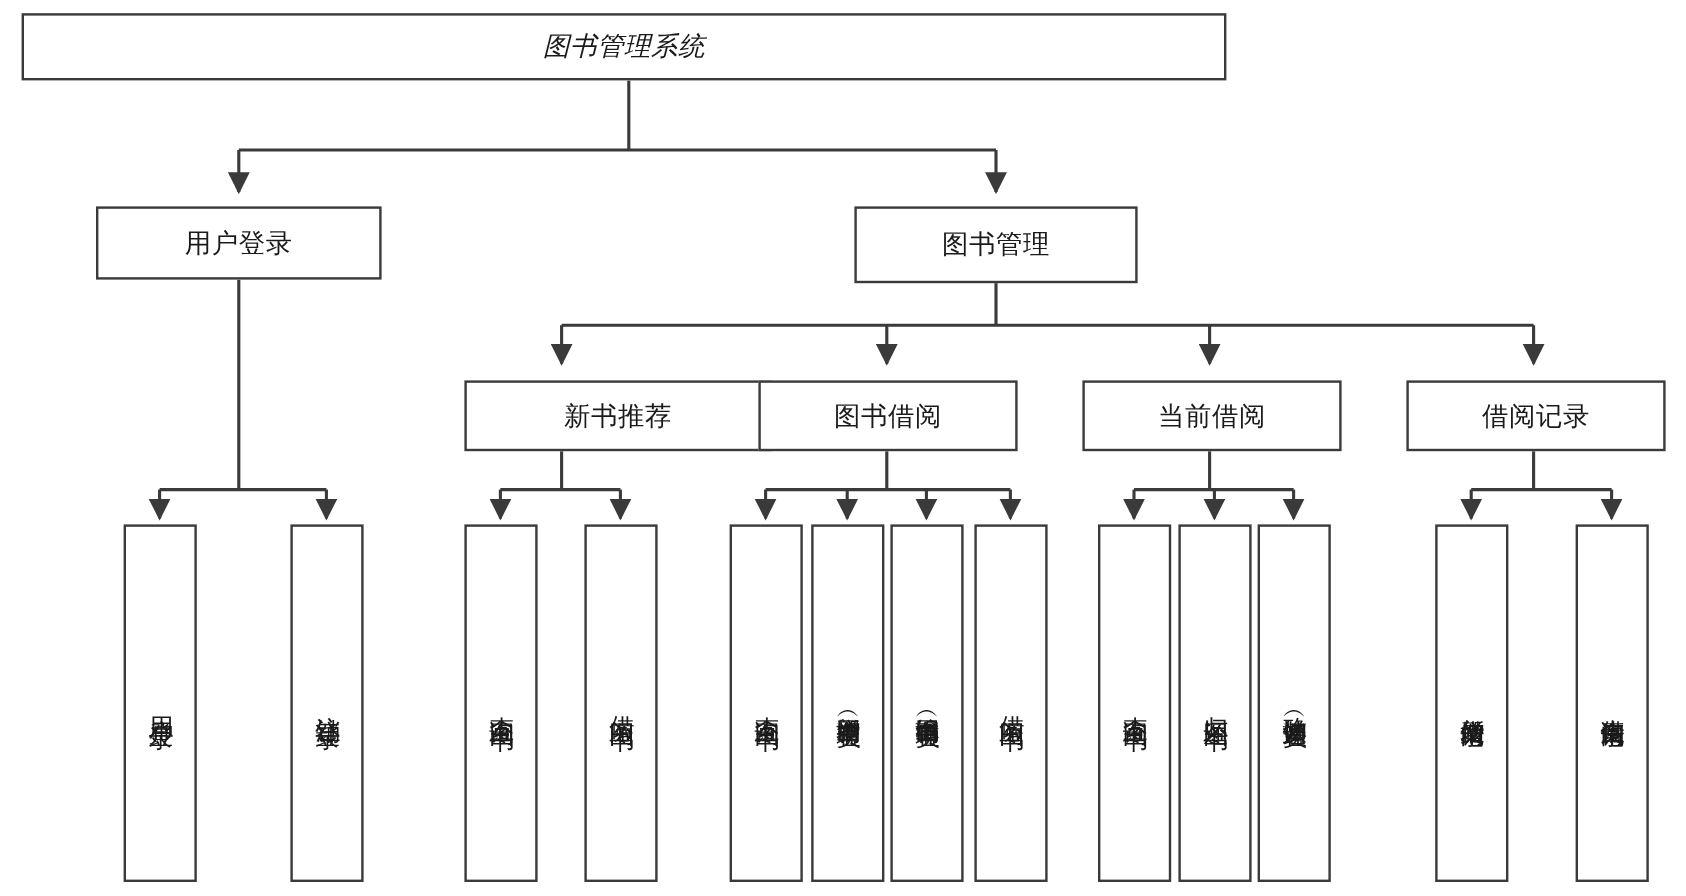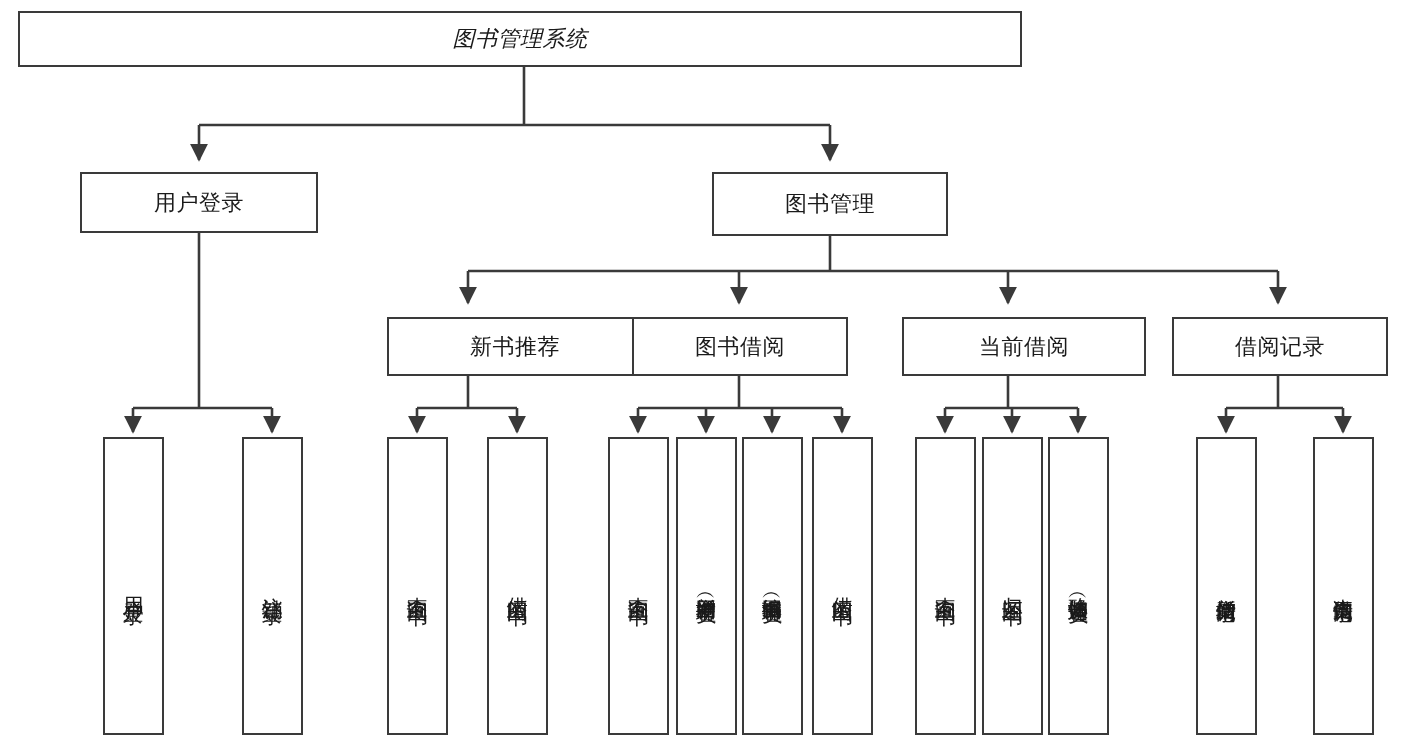--- a/index.html
+++ b/index.html
@@ -123,21 +123,21 @@
     </g>
   </svg>
 
   <div class="node node-h node-root" style="left:18px; top:11px; width:1004px; height:56px;">图书管理系统</div>
 
   <div class="node node-h" style="left:80px; top:172px; width:238px; height:61px;">用户登录</div>
   <div class="node node-h" style="left:712px; top:172px; width:236px; height:64px;">图书管理</div>
 
   <div class="node node-h" style="left:362px; top:317px; width:256px; height:59px;margin-left:25px;">新书推荐</div>
   <div class="node node-h" style="left:632px; top:317px; width:216px; height:59px;text-align:right;">图书借阅</div>
-  <div class="node node-h" style="left:902px; top:317px; width:244px; height:59px;">当前借阅</div>
+  <div class="node node-h" style="left:902px; top:317px; width:216px; height:59px;">当前借阅</div>
   <div class="node node-h" style="left:1172px; top:317px; width:216px; height:59px;">借阅记录</div>
 
   <div class="node node-v" style="left:103px; top:437px; width:61px; height:298px;">用户登录</div>
   <div class="node node-v" style="left:242px; top:437px; width:61px; height:298px;">注销登录</div>
 
   <div class="node node-v" style="left:387px; top:437px; width:61px; height:298px;">查询图书</div>
   <div class="node node-v" style="left:487px; top:437px; width:61px; height:298px;">借阅图书</div>
 
   <div class="node node-v" style="left:608px; top:437px; width:61px; height:298px;">查询图书</div>
   <div class="node node-v tall" style="left:676px; top:437px; width:61px; height:298px;">新增图书（管理员）</div>

